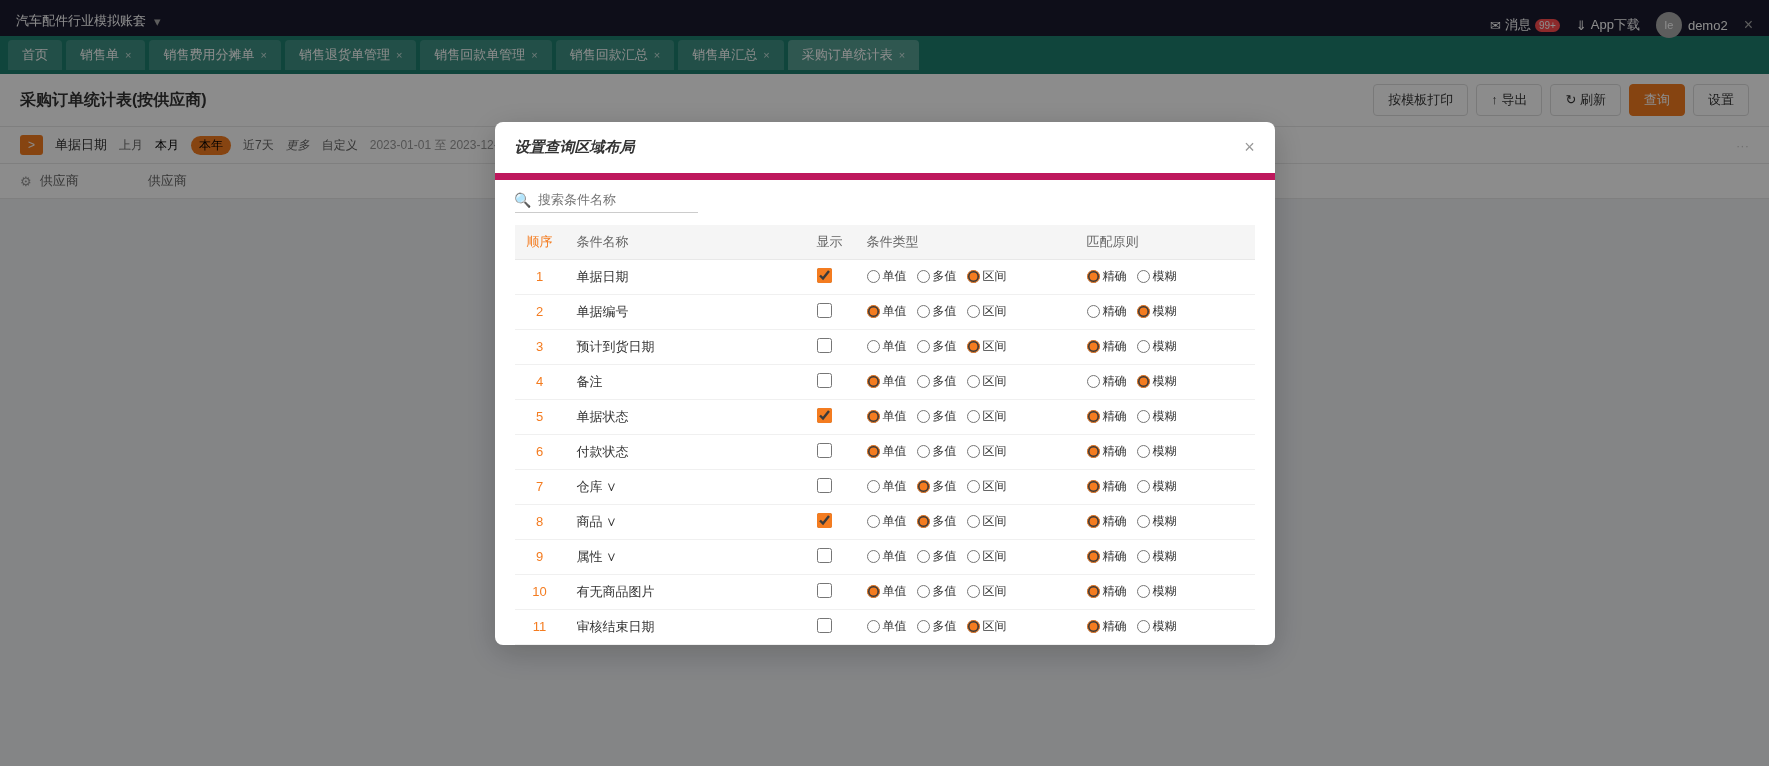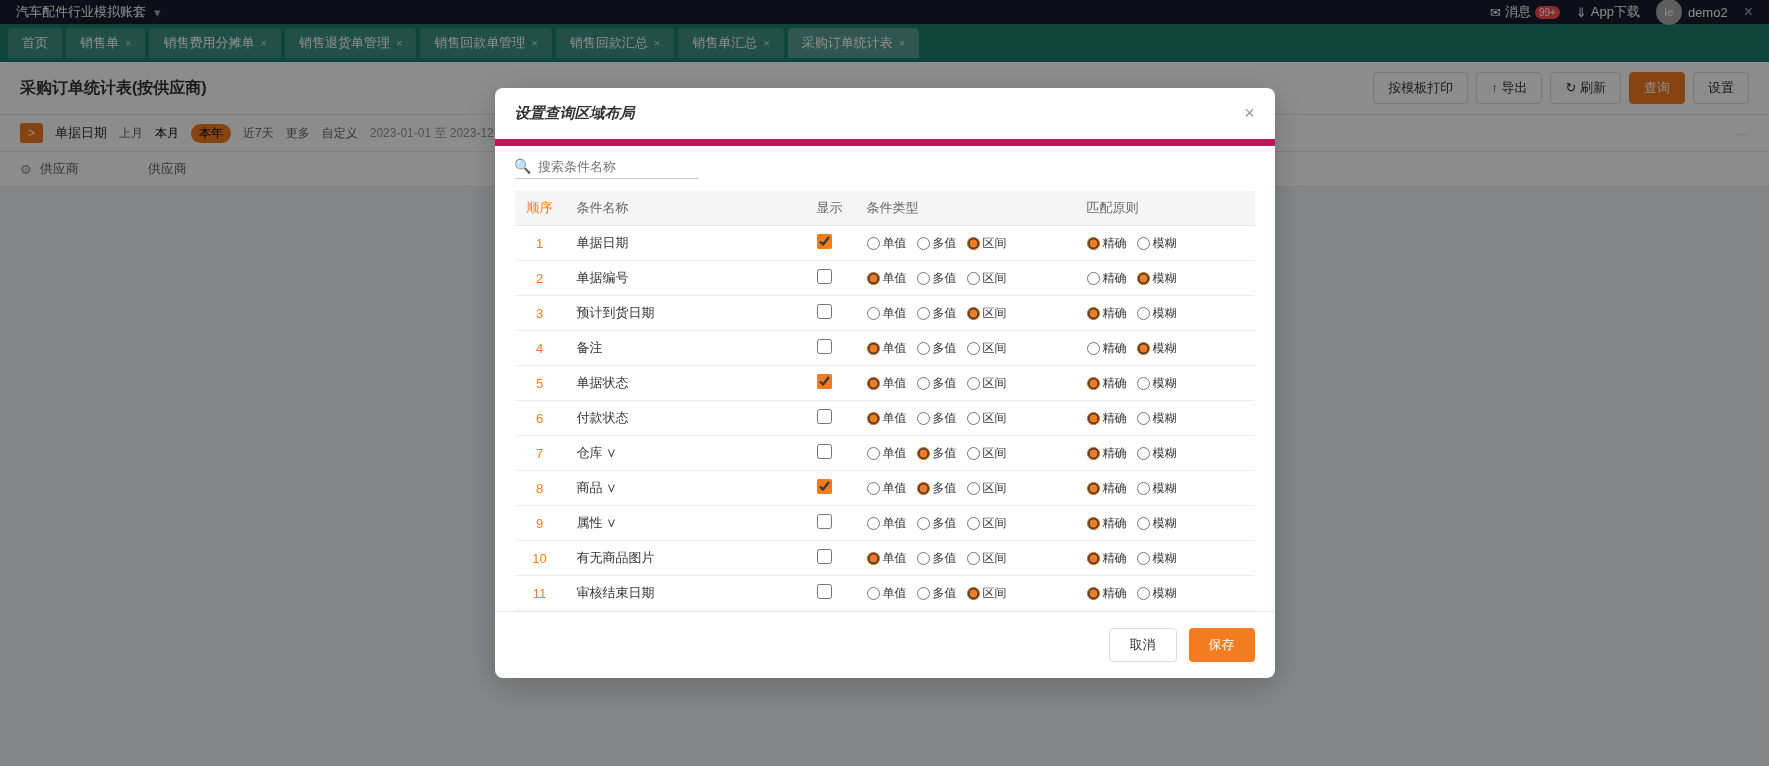--- a/index.html
+++ b/index.html
@@ -1,23 +1,23 @@
 <!DOCTYPE html>
 <html><head>
   <meta charset="utf-8">
   <style>
     * { box-sizing: border-box; margin: 0; padding: 0; }
     body { font-family: 'Microsoft YaHei', Arial, sans-serif; font-size: 13px; background: #f0f2f5; overflow: hidden; }
 
     
     .top-bar {
       background: #1a1a2e;
-      height: 24px;
+      height: 36px;
       display: flex;
-      align-items: center;
+      align-items: flex-start;
       justify-content: space-between;
       padding: 12px 16px;
       color: #fff;
     }
     .top-bar-left { display: flex; align-items: center; gap: 8px; font-size: 13px; }
     .top-bar-right { display: flex; align-items: center; gap: 16px; font-size: 13px; }
     .badge { background: #ff4d4f; color: #fff; border-radius: 10px; font-size: 10px; padding: 1px 4px; }
     .avatar { width: 26px; height: 26px; border-radius: 50%; background: #aaa; display: flex; align-items: center; justify-content: center; font-size: 11px; color: #fff; }
 
     
@@ -216,21 +216,21 @@
   </div>
 </div>
 
 <div class="filter-bar">
   <button class="filter-btn">&gt;</button>
   <span style="color:#333;font-size:13px;">单据日期</span>
   <span style="color:#666;cursor:pointer;font-size:12px;">上月</span>
   <span style="color:#000000;cursor:pointer;font-size:12px;">本月</span>
   <span class="filter-date-tag">本年</span>
   <span style="color:#666;cursor:pointer;font-size:12px;">近7天</span>
-  <span style="color:#666;cursor:pointer;font-size:12px;">更多</span>
+  <span style="color:#666;cursor:pointer;font-size:12px;font-style:italic;">更多</span>
   <span style="color:#666;cursor:pointer;font-size:12px;">自定义</span>
   <span style="color:#999;font-size:12px;">2023-01-01 至 2023-12-31</span>
   <span style="color:#ccc;margin-left:auto;">···</span>
 </div>
 
 <div class="table-header">
   <span style="color:#999;cursor:pointer;">⚙</span>
   <span style="color:#666;min-width:100px;">供应商</span>
   <span style="color:#666;min-width:100px;">供应商</span>
 </div>
@@ -623,18 +623,14 @@
                     <input type="radio" name="match_10" style="">
                     <span>模糊</span>
                   </label>
                 </div>
               </td>
             </tr>
           </tbody>
       </table>
     </div>
 
-    <div class="dialog-footer">
-      <button class="btn-cancel">取消</button>
-      <button class="btn-save">保存</button>
-    </div>
   </div>
 </div>
 
 </body></html>

